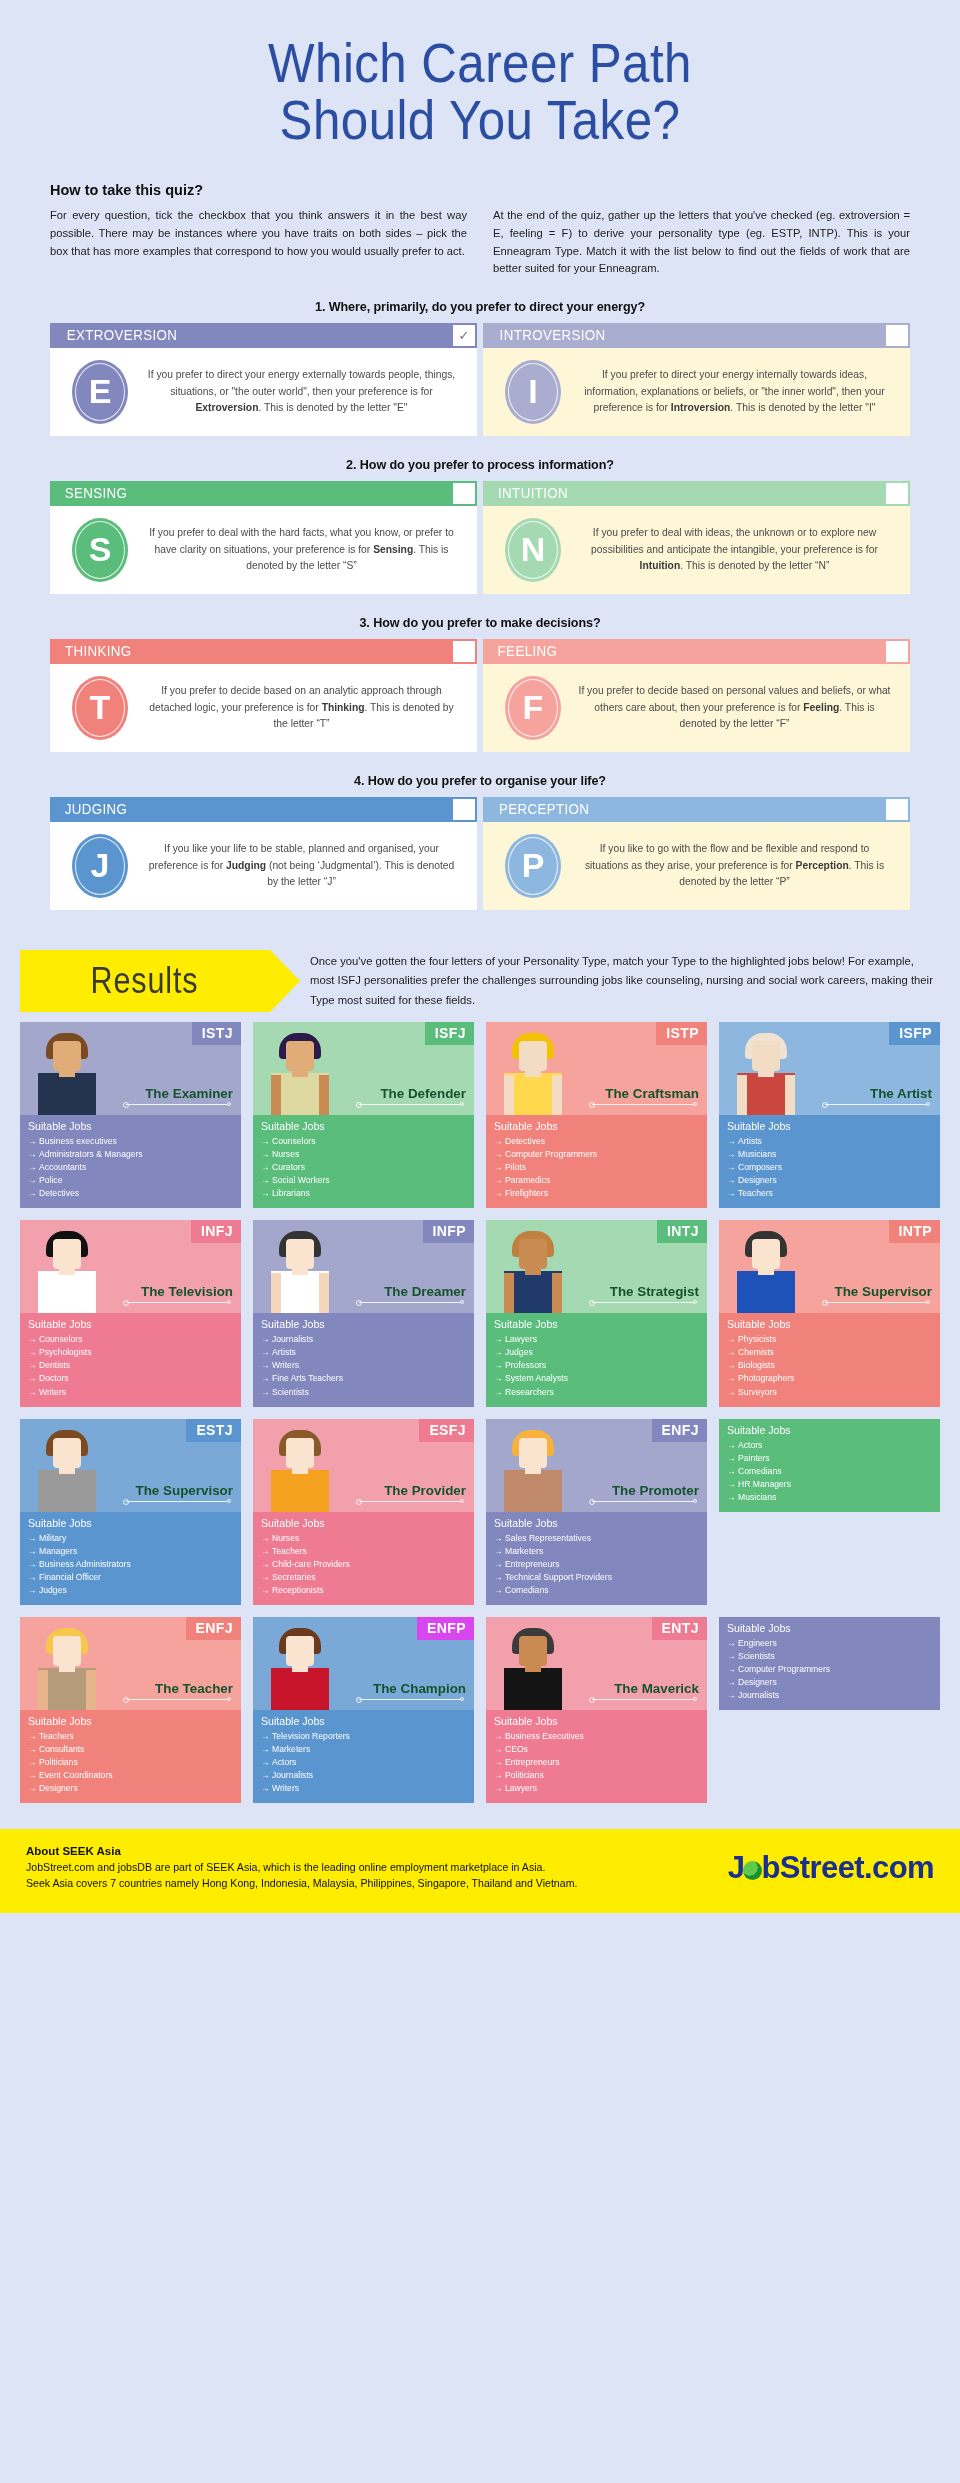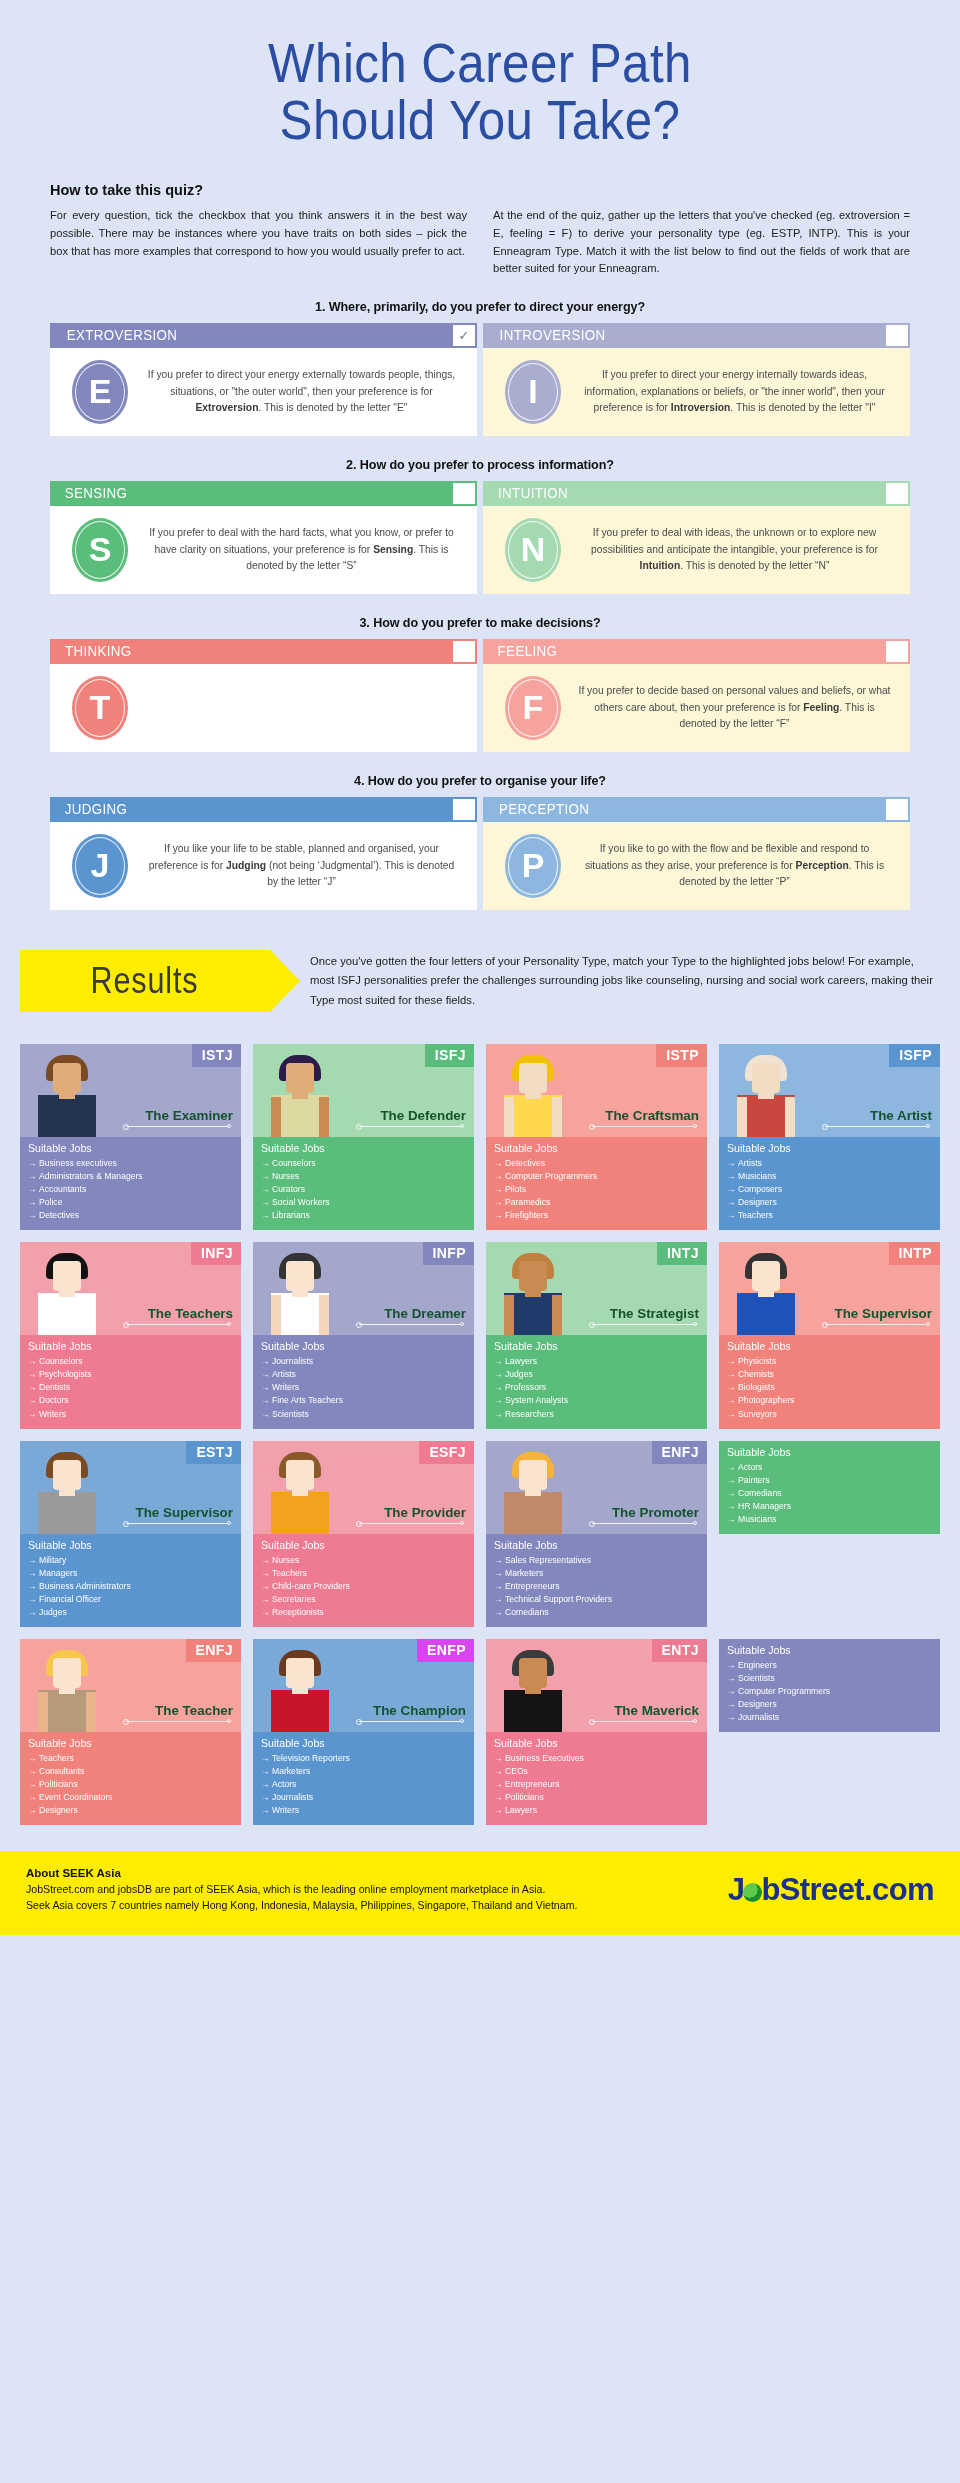--- a/index.html
+++ b/index.html
@@ -169,21 +169,21 @@
     flex: 1;
     font-size: 11.3px;
     line-height: 1.72;
     color: #1d1d1d;
     padding-left: 22px;
   }
 
   
   .grid {
     width: 920px;
-    margin: 32px auto 0 auto;
+    margin: 10px auto 0 auto;
     display: grid;
     grid-template-columns: repeat(4, 1fr);
     gap: 12px 12px;
   }
   .card { overflow: hidden; }
   .card-top {
     position: relative;
     height: 93px;
     overflow: hidden;
   }
@@ -389,20 +389,21 @@
         <div class="qhead p-tf-a">
           <div class="qhead-label">
               <span>THINKING</span>
             </div>
           <div class="qcheck"></div>
         </div>
         <div class="qbody left">
           <div class="qcircle p-tf-a">
               <i>T</i>
             </div>
+          <div class="qtext"><span>If you prefer to decide based on an analytic  approach through detached logic, your preference is for </span><b>Thinking</b><span>. This is denoted by the letter “T”</span></div>
         </div>
       </div>
       <div class="qcard">
         <div class="qhead p-tf-b">
           <div class="qhead-label">
               <span>FEELING</span>
             </div>
           <div class="qcheck"></div>
         </div>
         <div class="qbody right">
@@ -569,21 +570,21 @@
     <div class="card-top" style="background:#f3a0ad">
       <div class="card-code" style="background:#ef7b92">INFJ</div>
       <div class="fig">
         <div class="body" style="background:#ffffff"></div>
         <div class="armL" style="background:#ffffff"></div>
         <div class="armR" style="background:#ffffff"></div>
         <div class="hair" style="background:#111111"></div>
         <div class="face" style="background:#fae4d0"></div>
         <div class="neck" style="background:#fae4d0"></div>
       </div>
-      <div class="card-nick">The Teachers</div>
+      <div class="card-nick">The Television</div>
       <div class="nick-rule">
             <span class="nick-dot-r"></span>
           </div>
     </div>
     <div class="card-bottom" style="background:#ef7b92">
       <div class="sj-title">Suitable Jobs</div>
       <ul class="sj-list">
             <li>Counselors</li>
             <li>Psychologists</li>
             <li>Dentists</li>

